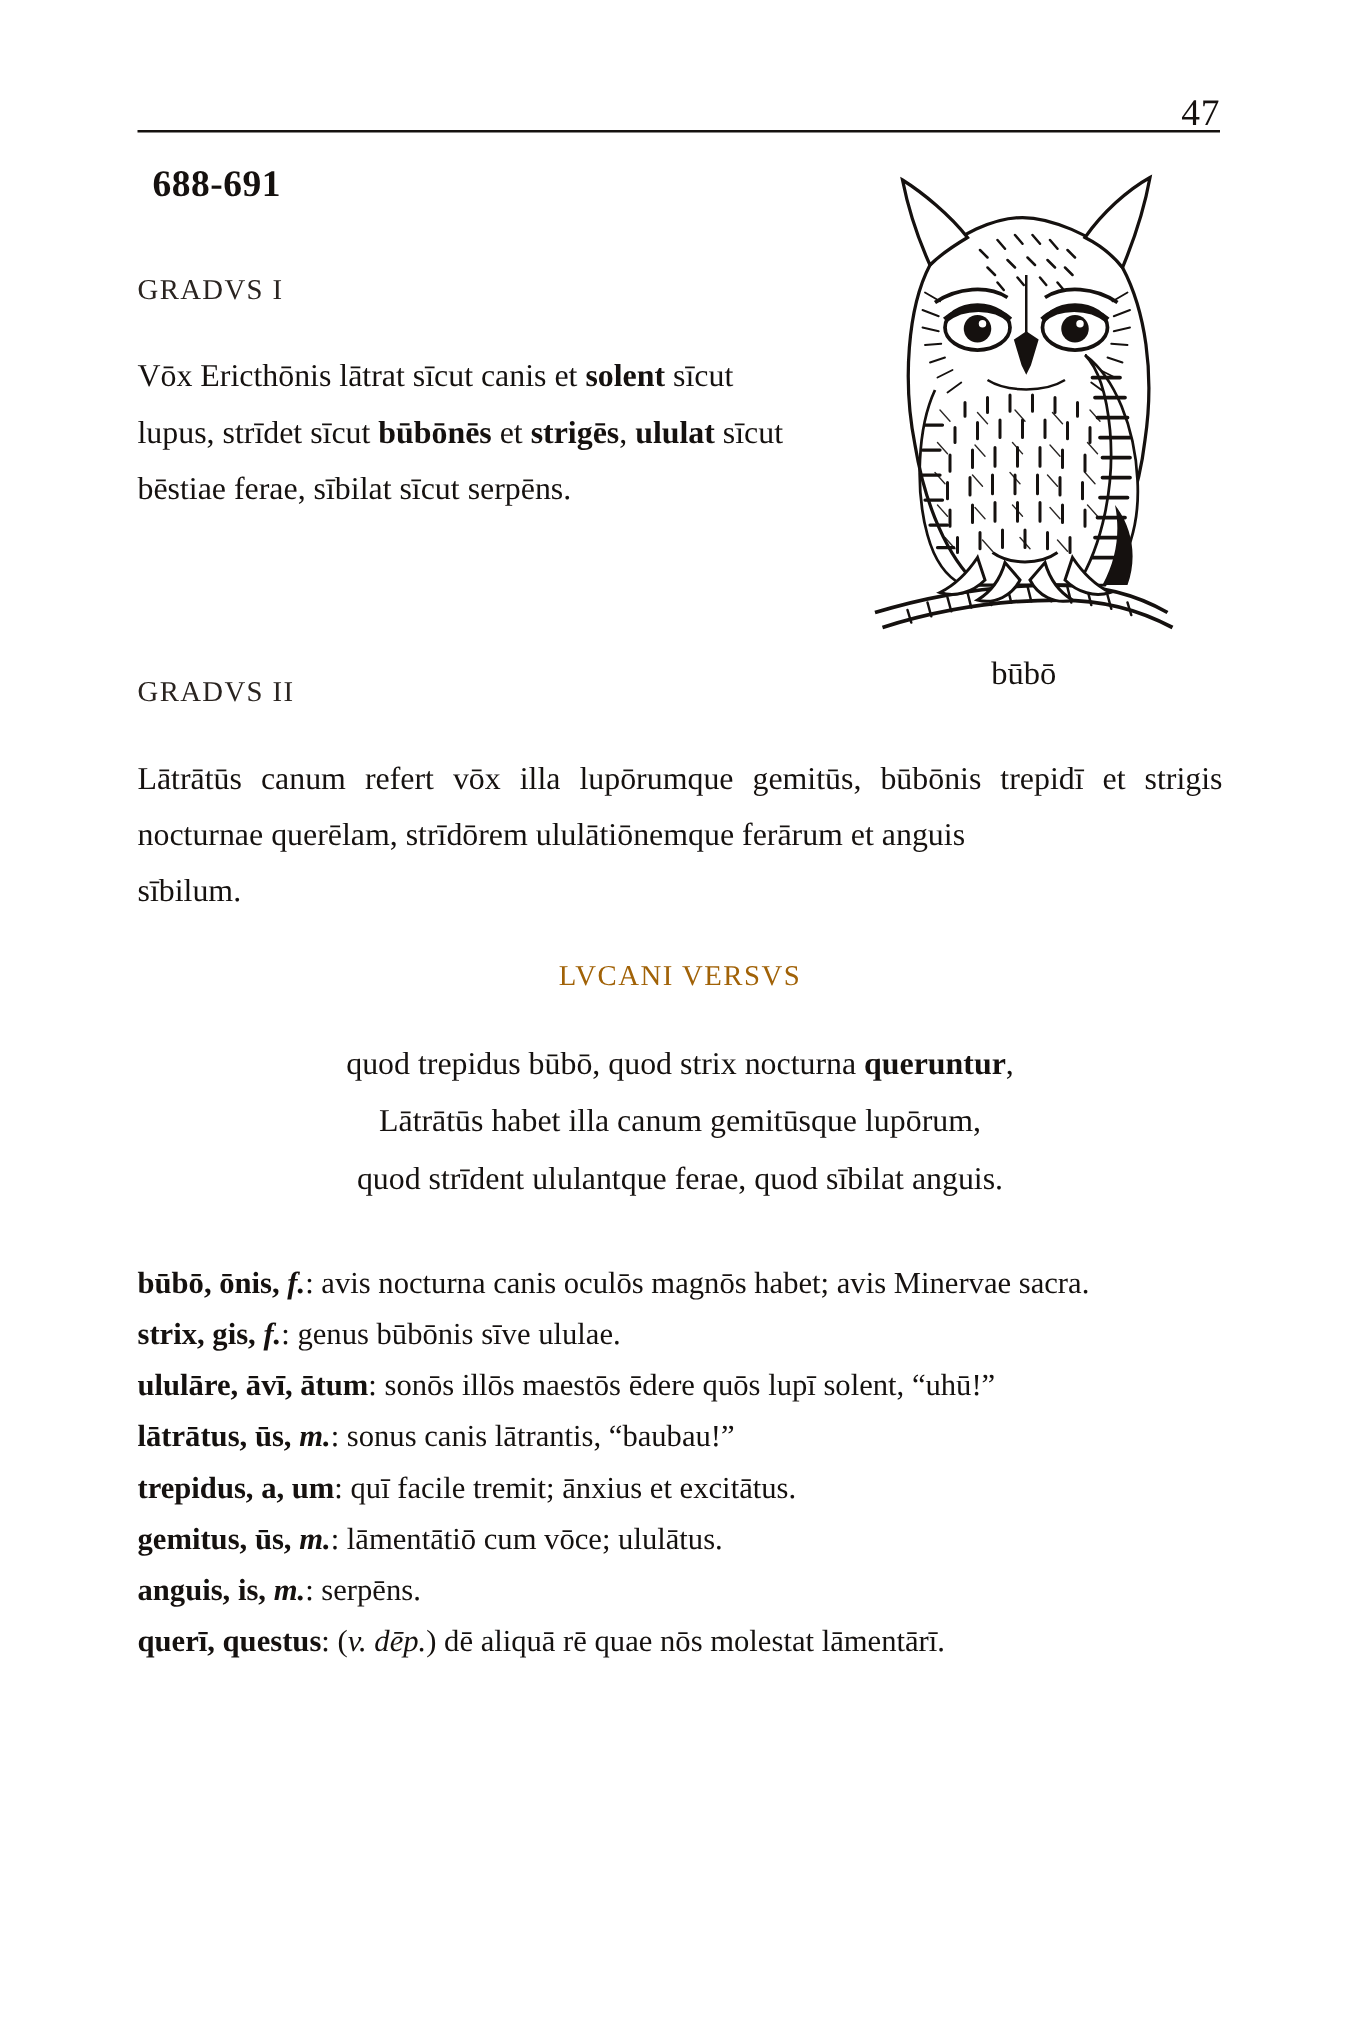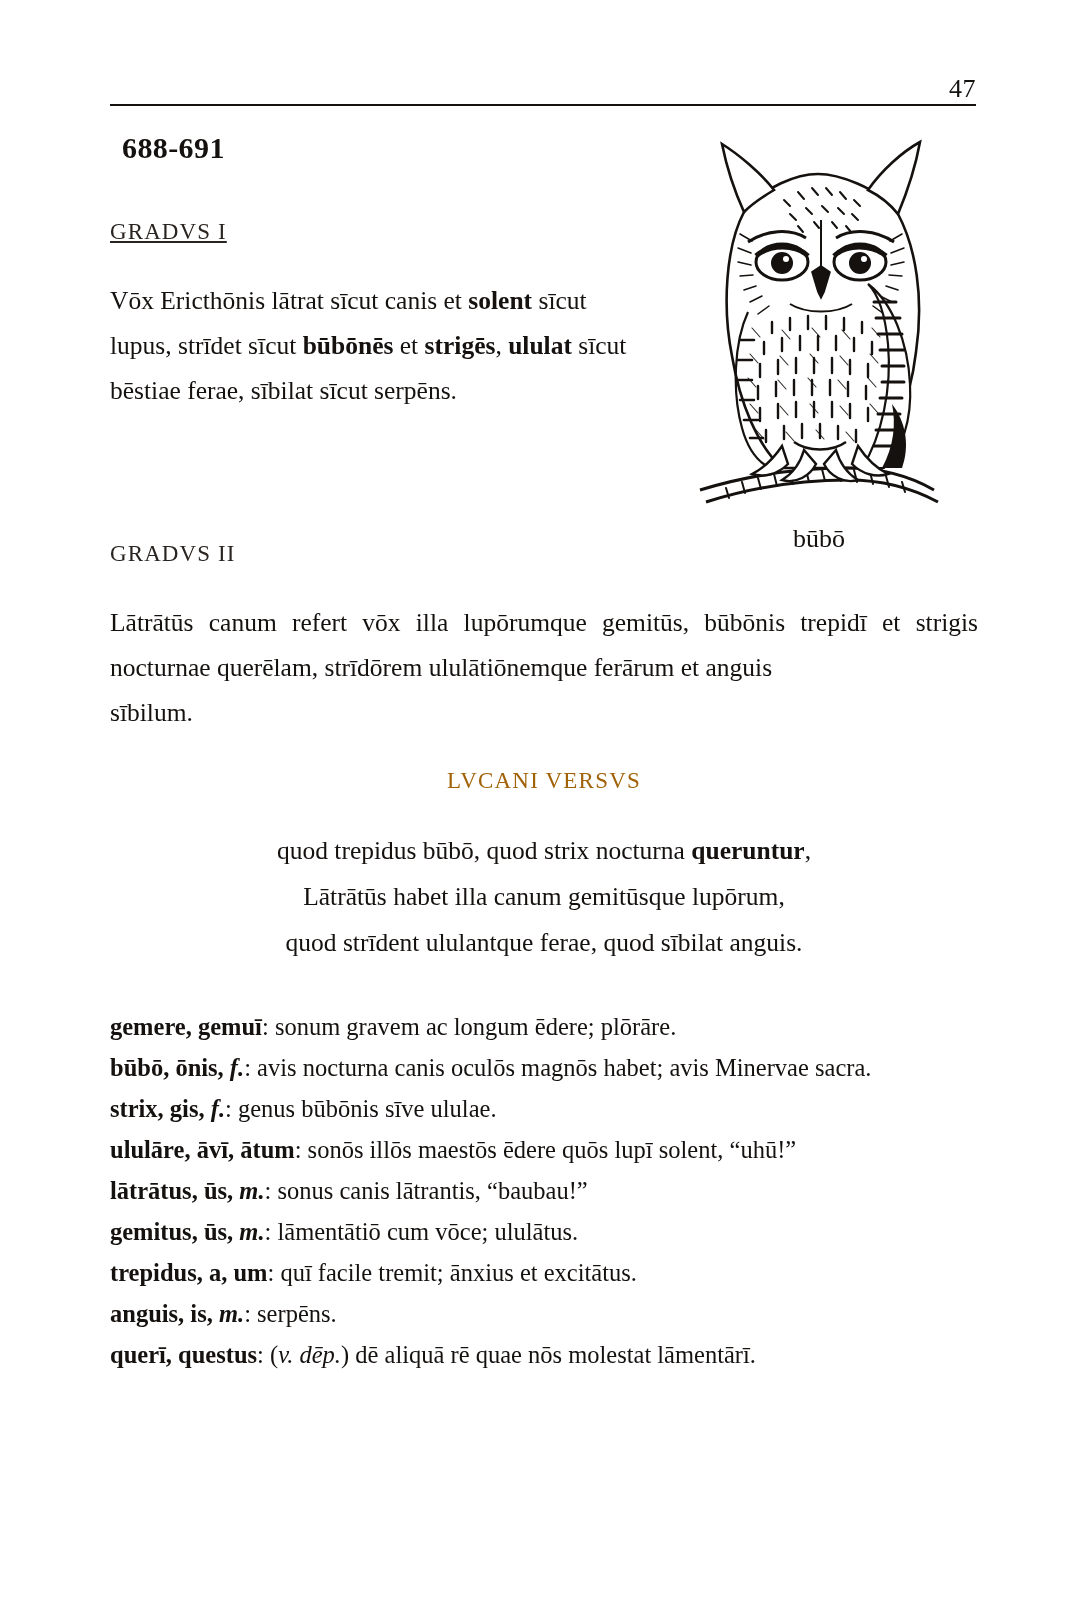--- a/index.html
+++ b/index.html
@@ -21,21 +21,21 @@
     inset: 0;
   }
 
   
   .folio {
     position: absolute;
     left: 110px;
     top: 74px;
     width: 866px;
     text-align: right;
-    font-size: 26px;
+    font-size: 30px;
     letter-spacing: 0.5px;
     color: #15110f;
   }
   .head-rule {
     position: absolute;
     left: 110px;
     top: 104px;
     width: 866px;
     height: 2px;
     background: #15110f;
@@ -52,21 +52,21 @@
   }
 
   
   .gradus {
     position: absolute;
     left: 110px;
     font-size: 23px;
     letter-spacing: 1.1px;
     color: #2a2420;
   }
-  .gradus-1 { top: 219px; text-decoration: underline; }
+  .gradus-1 { top: 219px; }
   .gradus-2 { top: 541px; }
 
   
   .col-narrow {
     position: absolute;
     left: 110px;
     top: 278px;
     width: 540px;
     font-size: 25.5px;
     line-height: 45px;
@@ -274,24 +274,23 @@
   </div>
 
   <div class="verse-heading">LVCANI VERSVS</div>
   <div class="verse">
     <div><span>quod trepidus būbō, quod strix nocturna </span><b>queruntur</b><span>,</span></div>
     <div><span>Lātrātūs habet illa canum gemitūsque lupōrum,</span><b></b><span></span></div>
     <div><span>quod strīdent ululantque ferae, quod sībilat anguis.</span><b></b><span></span></div>
   </div>
 
   <div class="glossary">
-    <p class="entry"><span class="lemma">gemere, gemuī</span><span class="gram"></span><span>: </span><span>sonum gravem ac longum ēdere; plōrāre.</span></p>
     <p class="entry"><span class="lemma">būbō, ōnis, </span><span class="gram">f.</span><span>: </span><span>avis nocturna canis oculōs magnōs habet; avis Minervae sacra.</span></p>
     <p class="entry"><span class="lemma">strix, gis, </span><span class="gram">f.</span><span>: </span><span>genus būbōnis sīve ululae.</span></p>
     <p class="entry"><span class="lemma">ululāre, āvī, ātum</span><span class="gram"></span><span>: </span><span>sonōs illōs maestōs ēdere quōs lupī solent, “uhū!”</span></p>
     <p class="entry"><span class="lemma">lātrātus, ūs, </span><span class="gram">m.</span><span>: </span><span>sonus canis lātrantis, “baubau!”</span></p>
+    <p class="entry"><span class="lemma">trepidus, a, um</span><span class="gram"></span><span>: </span><span>quī facile tremit; ānxius et excitātus.</span></p>
     <p class="entry"><span class="lemma">gemitus, ūs, </span><span class="gram">m.</span><span>: </span><span>lāmentātiō cum vōce; ululātus.</span></p>
-    <p class="entry"><span class="lemma">trepidus, a, um</span><span class="gram"></span><span>: </span><span>quī facile tremit; ānxius et excitātus.</span></p>
     <p class="entry"><span class="lemma">anguis, is, </span><span class="gram">m.</span><span>: </span><span>serpēns.</span></p>
     <p class="entry"><span class="lemma">querī, questus</span><span>: </span><span>(</span><span class="cit">v. dēp.</span><span>) dē aliquā rē quae nōs molestat lāmentārī.</span></p>
   </div>
 
 </div>
 
 </body></html>

